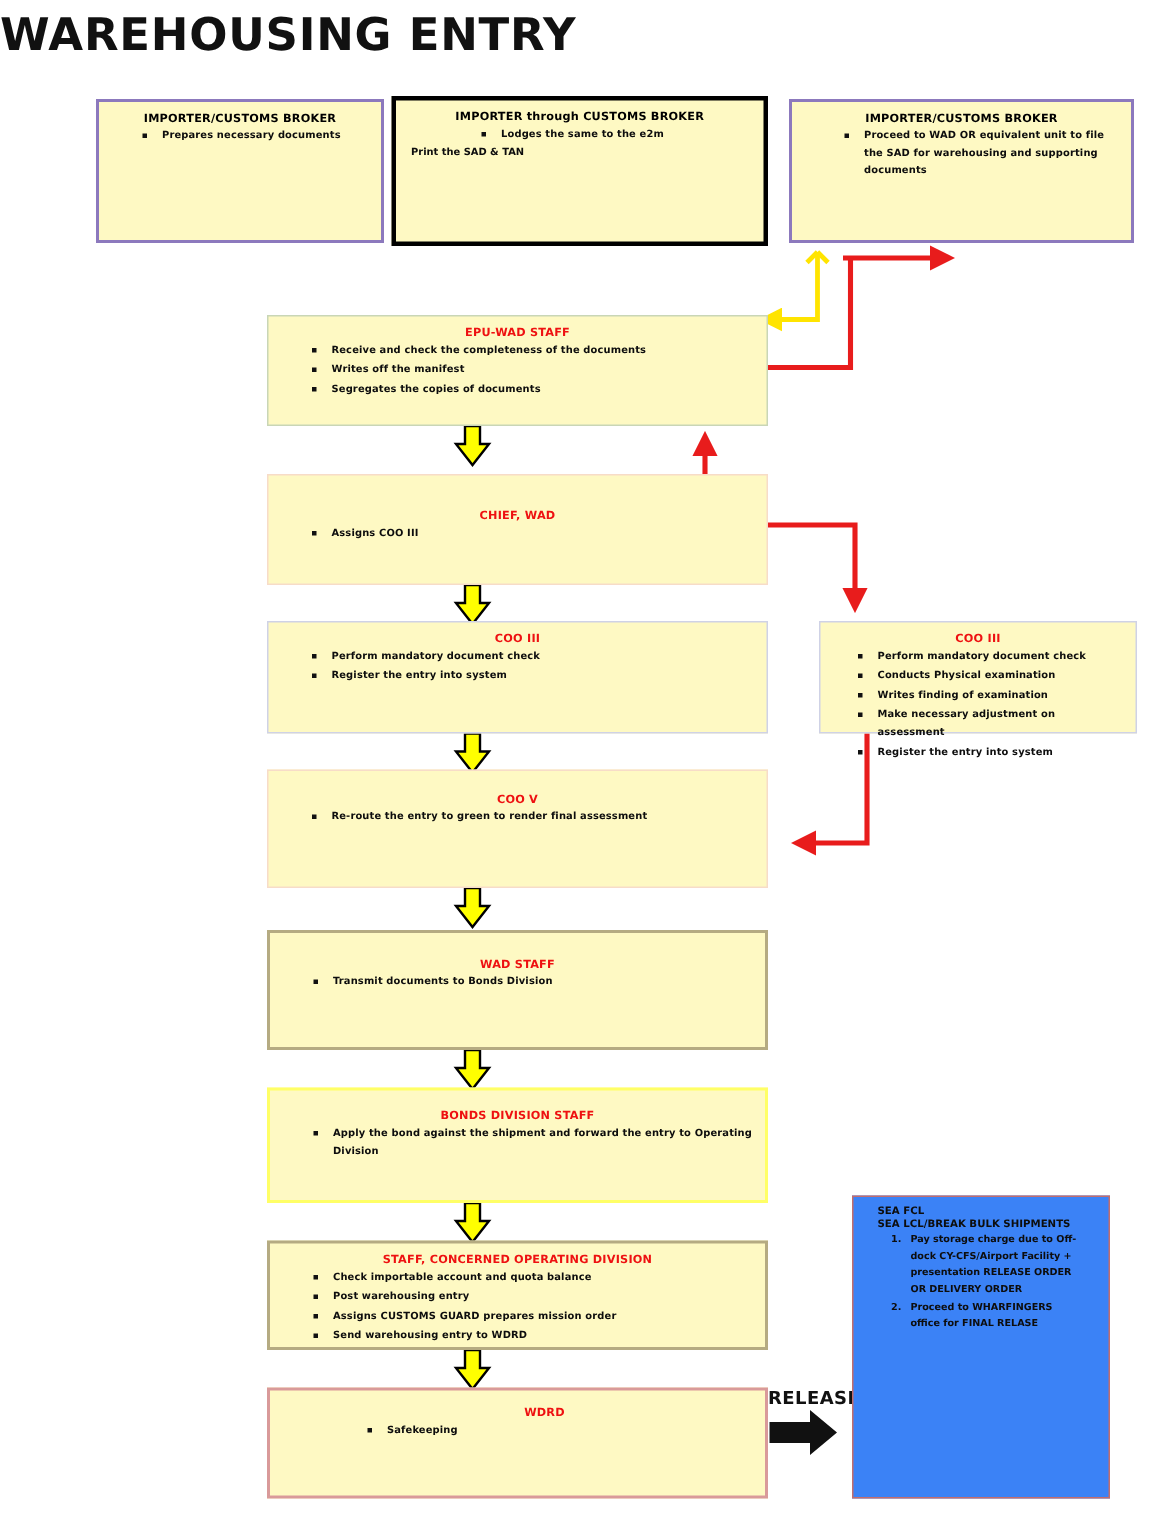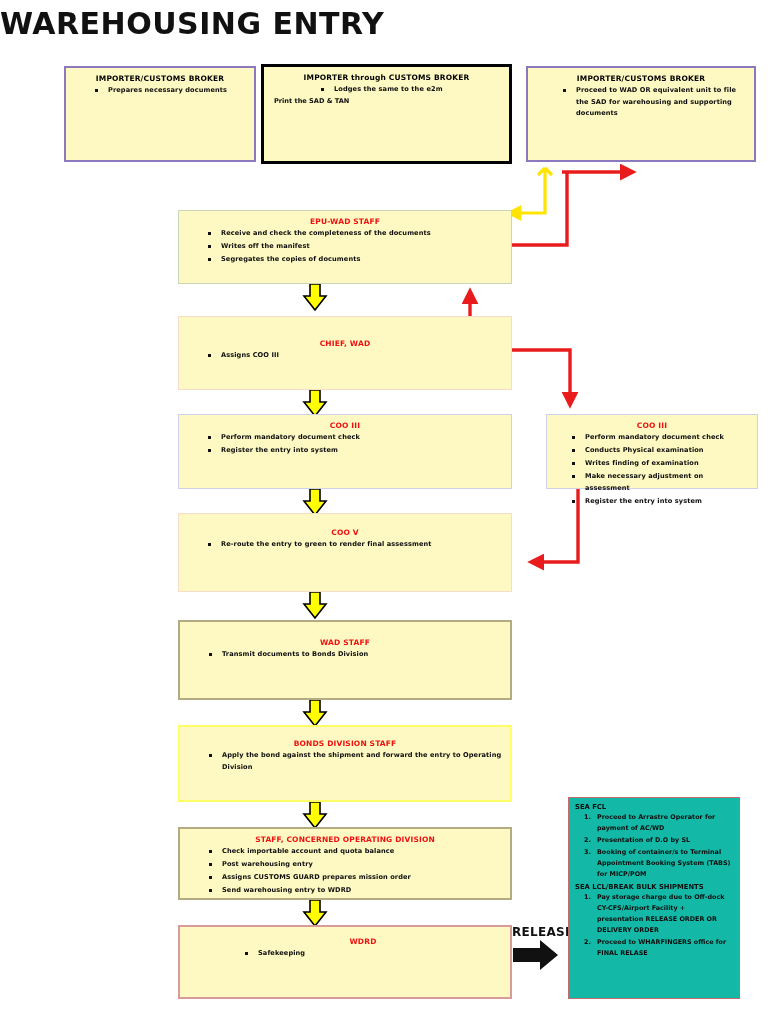--- a/index.html
+++ b/index.html
@@ -69,23 +69,23 @@
     font-weight: bold;
     color: #0d0d0d;
     font-family: "DejaVu Sans", sans-serif;
     margin-top: 1px;
     padding-left: 2px;
   }
 
   
   .rel-box {
     position: absolute;
-    background: #14b8a6;
+    background: #3b82f6;
     border: 1px solid #c26d6d;
-    padding: 5px 6px;
+    padding: 5px 16px;
   }
   .rel-head {
     font-size: 6.8px;
     font-weight: bold;
     color: #0d0d0d;
     font-family: "DejaVu Sans", sans-serif;
     margin-bottom: 1px;
   }
   ol.rel-list {
     margin: 0 0 3px 0;
@@ -285,23 +285,18 @@
   <div class="hdr red" style="margin-top:4px;">WDRD</div>
   <ul class="bullets">
     <li>Safekeeping</li>
   </ul>
 </div>
 
 <div class="release-label" style="left:512px; top:925px;">RELEASE</div>
 
 <div class="rel-box" style="left:568px; top:797px; width:172px; height:202px;">
   <div class="rel-head">SEA FCL</div>
-  <ol class="rel-list">
-    <li>Proceed to Arrastre Operator for payment of AC/WD</li>
-    <li>Presentation of D.O by SL</li>
-    <li>Booking of container/s to Terminal Appointment Booking System (TABS) for MICP/POM</li>
-  </ol>
   <div class="rel-head">SEA LCL/BREAK BULK SHIPMENTS</div>
   <ol class="rel-list">
     <li>Pay storage charge due to Off-dock CY-CFS/Airport Facility + presentation RELEASE ORDER OR DELIVERY ORDER</li>
     <li>Proceed to WHARFINGERS office for FINAL RELASE</li>
   </ol>
 </div>
 
 </body></html>

